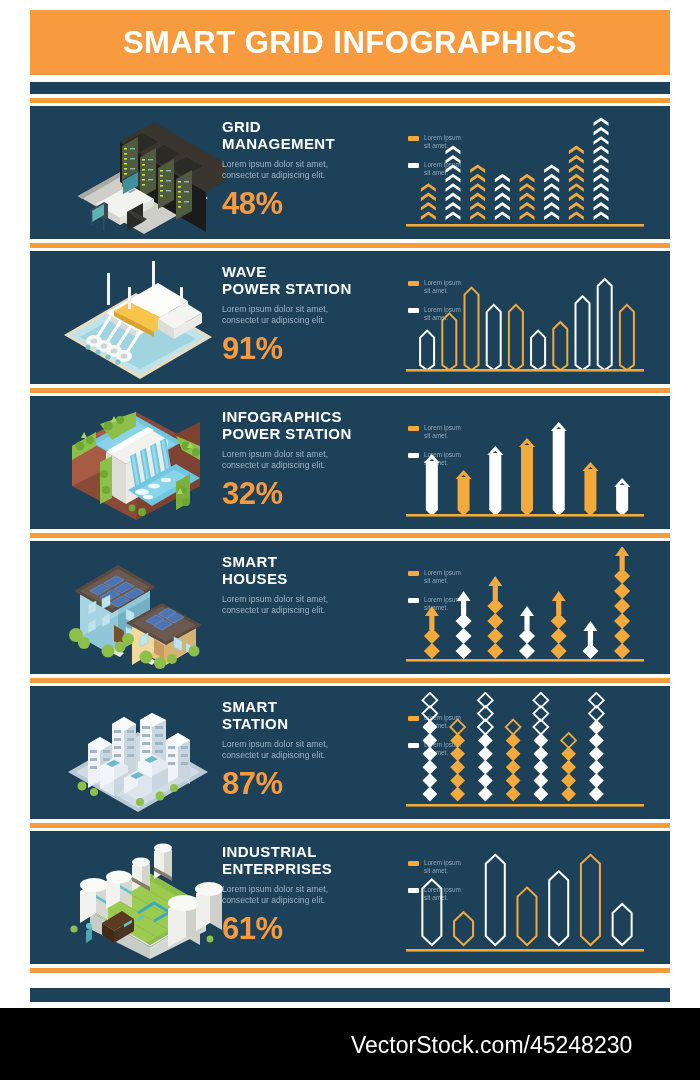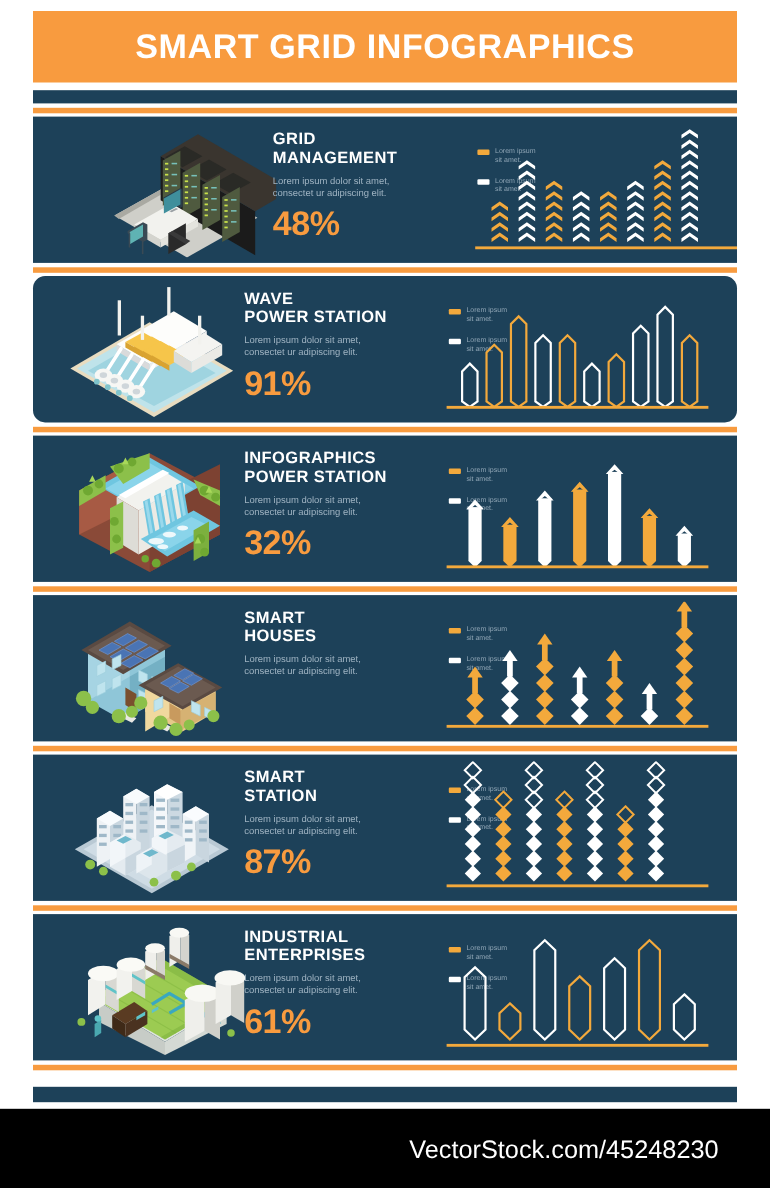--- a/index.html
+++ b/index.html
@@ -102,21 +102,21 @@
     position: absolute; left: 0; top: 1008px;
     width: 700px; height: 72px;
     background: #000000;
   }
   .footer-logo {
     position: absolute; left: 28px; top: 20px;
     color: #ffffff; font-size: 30px; font-weight: normal;
     font-family: "Liberation Sans", sans-serif;
   }
   .footer-url {
-    position: absolute; left: 372px; top: 24px;
+    position: absolute; left: 351px; top: 24px;
     color: #ffffff; font-size: 23px;
     font-family: "Liberation Sans", sans-serif;
   }
 </style>
 </head>
 <body>
 
 <div class="page">
 
   <div class="header-band">
@@ -125,21 +125,21 @@
   <div class="header-underbar"></div>
 
   <div id="sections-root">
       <div class="divider" style="top: 98px;"></div>
       <div class="divider" style="top: 243px;"></div>
       <div class="divider" style="top: 388px;"></div>
       <div class="divider" style="top: 533px;"></div>
       <div class="divider" style="top: 678px;"></div>
       <div class="divider" style="top: 823px;"></div>
       <div class="divider" style="top: 968px;"></div>
-      <div class="section" style="top: 106px; padding-left: 26px;">
+      <div class="section" style="top: 106px;">
     <div class="sec-inner">
       <div class="illo">
         <svg viewBox="0 0 175 122">
     <polygon points="28,84 92,48 158,86 94,122" fill="#cfcfc9"></polygon>
     <polygon points="28,84 92,48 96,50 32,87" fill="#a9a9a2"></polygon>
     <g>
       <polygon points="70,70 70,30 156,80 156,120" fill="#1b1b1b"></polygon>
       <polygon points="70,30 104,10 190,60 156,80" fill="#3a352f"></polygon>
       <g fill="#2a2a26">
         <polygon points="74,31 92,21 108,30 90,40"></polygon>
@@ -287,21 +287,21 @@
               <polygon points="191.50000000000003,51.599999999999994 199.00000000000003,46.39999999999999 206.50000000000003,51.599999999999994 206.50000000000003,48.199999999999996 199.00000000000003,42.99999999999999 191.50000000000003,48.199999999999996" fill="#ffffff"></polygon>
               <polygon points="191.50000000000003,42.2 199.00000000000003,37 206.50000000000003,42.2 206.50000000000003,38.800000000000004 199.00000000000003,33.6 191.50000000000003,38.800000000000004" fill="#ffffff"></polygon>
               <polygon points="191.50000000000003,32.8 199.00000000000003,27.599999999999998 206.50000000000003,32.8 206.50000000000003,29.4 199.00000000000003,24.199999999999996 191.50000000000003,29.4" fill="#ffffff"></polygon>
               <polygon points="191.50000000000003,23.39999999999999 199.00000000000003,18.199999999999992 206.50000000000003,23.39999999999999 206.50000000000003,19.999999999999993 199.00000000000003,14.799999999999992 191.50000000000003,19.999999999999993" fill="#ffffff"></polygon>
               <polygon points="191.50000000000003,14 199.00000000000003,8.8 206.50000000000003,14 206.50000000000003,10.6 199.00000000000003,5.4 191.50000000000003,10.6" fill="#ffffff"></polygon>
               <rect x="4" y="112" width="238" height="2.6" fill="#f3a93c"></rect>
             </svg>
       </div>
     </div>
       </div>
-      <div class="section" style="top: 251px; border-radius: 11px;">
+      <div class="section" style="top: 251px;">
     <div class="sec-inner">
       <div class="illo">
         <svg viewBox="0 0 175 122">
     <polygon points="14,78 86,36 162,80 90,122" fill="#e8dcc0"></polygon>
     <polygon points="20,78 86,40 156,80 90,118" fill="#bfe3ea"></polygon>
     <polygon points="30,80 86,48 146,82 90,112" fill="#9fd4e0"></polygon>
     <g>
       <polygon points="56,56 108,26 138,44 86,74" fill="#fdfdfb"></polygon>
       <polygon points="56,56 56,62 86,80 86,74" fill="#d9dadb"></polygon>
       <polygon points="86,74 138,44 138,50 86,80" fill="#ecedee"></polygon>

